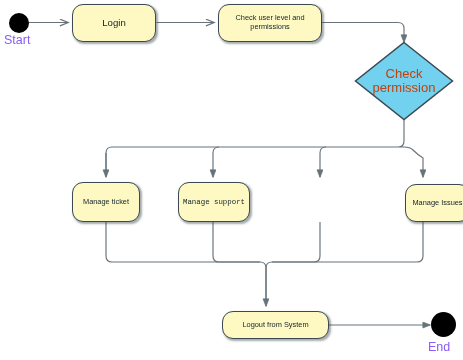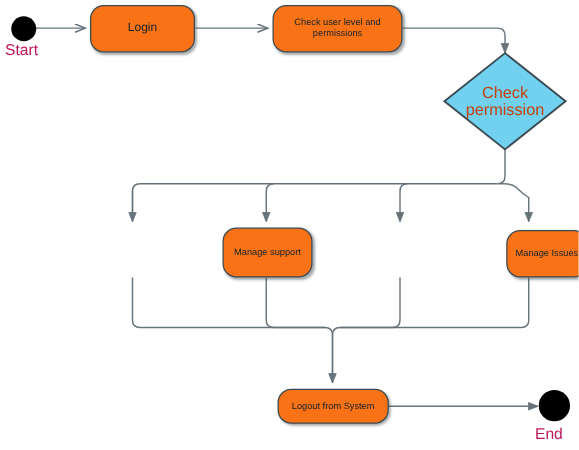--- a/index.html
+++ b/index.html
@@ -23,21 +23,21 @@
     height: 360px;
   }
   .node {
     position: absolute;
     box-sizing: border-box;
     display: flex;
     align-items: center;
     justify-content: center;
     text-align: center;
     color: #12222b;
-    background: #f97316;
+    background: #fef9c3;
     border: 1.4px solid #3b4a52;
     border-radius: 11px;
     box-shadow: 1.5px 1.5px 2px rgba(60,70,78,0.45);
     line-height: 1.18;
     z-index: 3;
   }
   .node.small { font-size: 7.4px; }
   .node.big   { font-size: 9.6px; }
   .node-label { display: block; padding: 0 3px; }
 
@@ -68,21 +68,21 @@
   }
   .terminal {
     position: absolute;
     border-radius: 50%;
     background: #000000;
     z-index: 3;
   }
   .terminal-label {
     position: absolute;
     font-size: 12.5px;
-    color: #be185d;
+    color: #8b5cf6;
     z-index: 3;
     white-space: nowrap;
   }
 </style>
 </head>
 <body>
 
 <div id="canvas">
 
   <svg id="edges" viewBox="0 0 463 360" width="463" height="360">
@@ -142,30 +142,33 @@
     <span class="node-label">Check user level and permissions</span>
   </div>
 
   <div class="diamond" style="left:353px; top:40px; width:102px; height:82px;">
     <svg class="shape" viewBox="0 0 102 82" preserveAspectRatio="none">
       <polygon points="51,2.5 99.5,41 51,79.5 2.5,41" fill="#73d1f0" stroke="#3b4a52" stroke-width="1.5"></polygon>
     </svg>
     <div class="dtext">Check permission</div>
   </div>
 
+  <div class="node small" style="left:72px; top:182px; width:68px; height:40px;">
+    <span class="node-label">Manage ticket</span>
+  </div>
 
-  <div class="node small" style="left:178px; top:182px; width:72px; height:40px;">
+  <div class="node small" style="left:178px; top:182px; width:72px; height:40px;font-family:Liberation Mono, monospace;">
     <span class="node-label">Manage support</span>
   </div>
 
 
   <div class="node small" style="left:391px; top:184px; width:65px; height:38px;margin-left:14px;">
     <span class="node-label">Manage Issues</span>
   </div>
 
-  <div class="node small" style="left:222px; top:311px; width:89px; height:28px;">
+  <div class="node small" style="left:222px; top:311px; width:107px; height:28px;">
     <span class="node-label">Logout from System</span>
   </div>
 
   <div class="terminal" style="left:431px; top:312px; width:25px; height:25px;"></div>
   <div class="terminal-label" style="left:428px; top:340px;">End</div>
 
 </div>
 
 </body></html>

